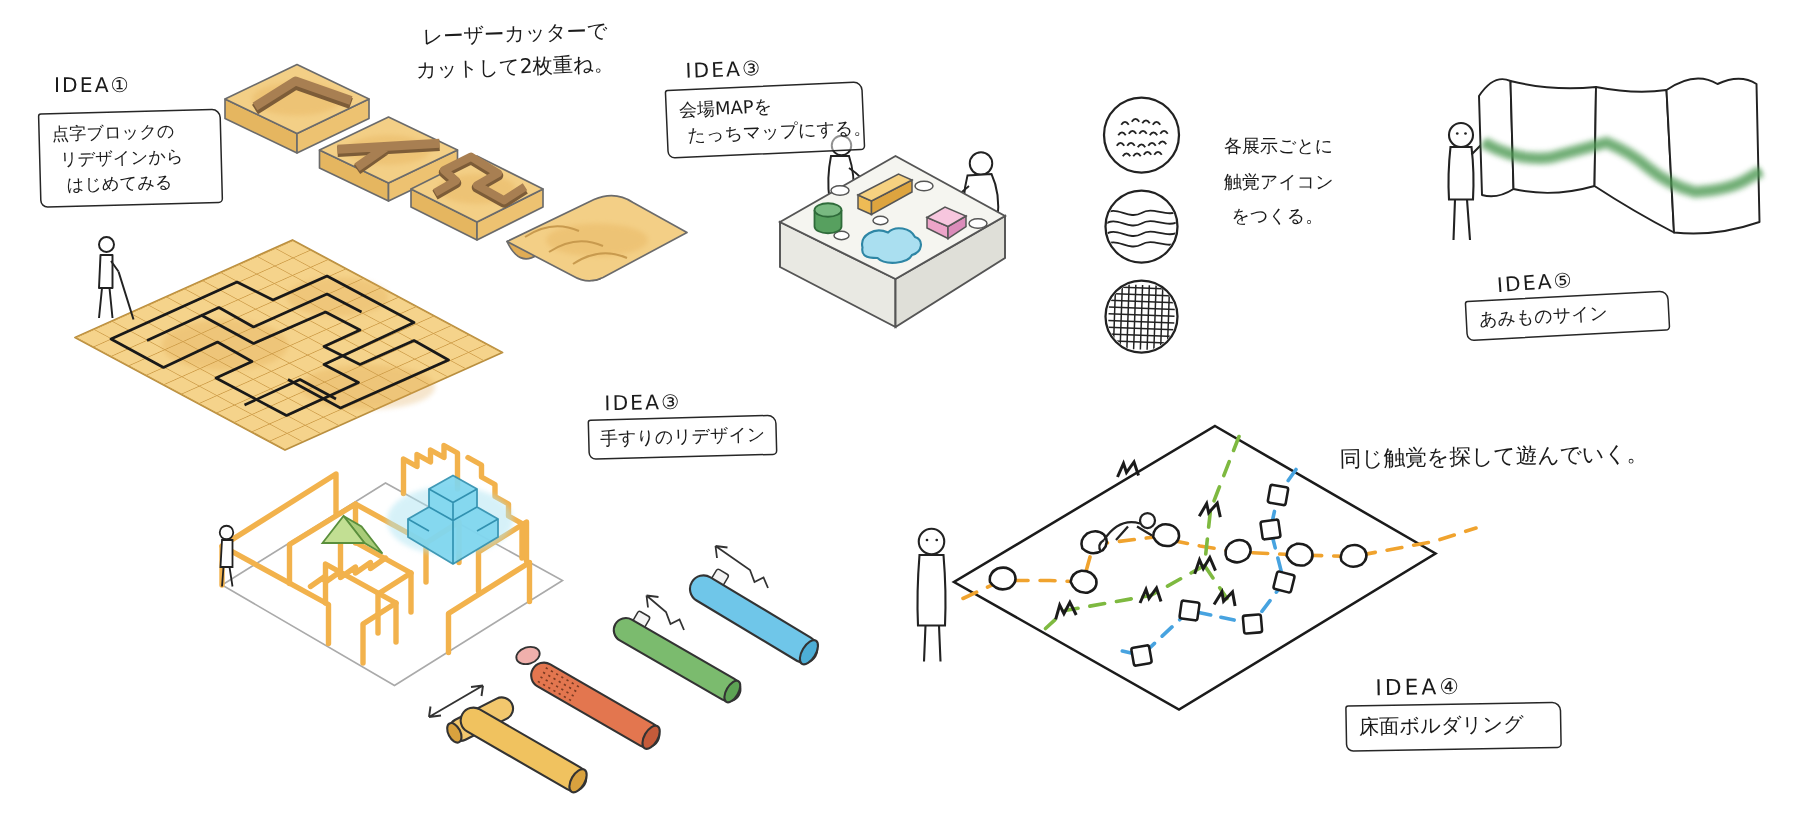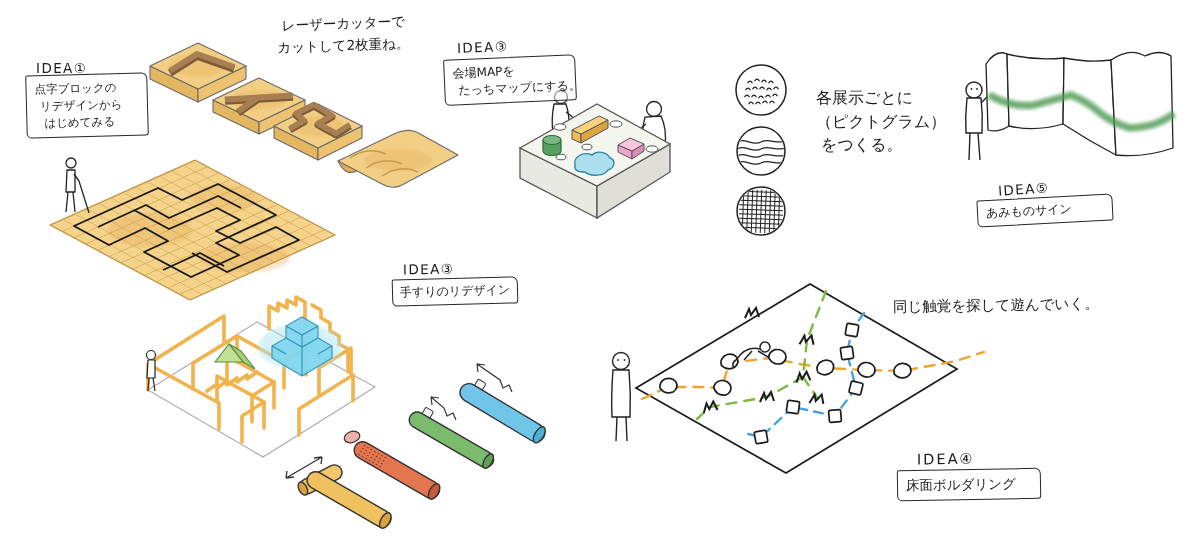--- a/index.html
+++ b/index.html
@@ -310,36 +310,36 @@
     <path d="M617,417 L616,441 M626,417 L627,441" fill="none"></path>
   </g>
 </g>
 </svg>
 
 <div class="txt note" style="left:277px;top:12px;transform:rotate(-2deg)">
   <div class="ml1">レーザーカッターで</div>
   <div>カットして2枚重ね。</div>
 </div>
 
-<div class="txt idea-title" style="left:36px;top:60px">IDEA①</div>
+<div class="txt idea-title" style="left:36px;top:49px">IDEA①</div>
 <div class="txt idea-box" style="left:26px;top:74px;width:104px;font-size:11.5px;transform:rotate(-1.5deg)">
   <div>点字ブロックの</div>
   <div class="ml1">リデザインから</div>
   <div class="ml2">はじめてみる</div>
 </div>
 
 <div class="txt idea-title" style="left:457px;top:39px;transform:rotate(-2deg)">IDEA③</div>
 <div class="txt idea-box" style="left:444px;top:57px;width:114px;transform:rotate(-2.5deg)">
   <div>会場MAPを</div>
   <div class="ml1">たっちマップにする。</div>
 </div>
 
-<div class="txt note" style="left:816px;top:86px;font-size:16px;line-height:23.5px">
+<div class="txt note" style="left:816px;top:86px;font-size:12px;line-height:23.5px">
   <div>各展示ごとに</div>
-  <div>（ピクトグラム）</div>
+  <div>触覚アイコン</div>
   <div class="ml1">をつくる。</div>
 </div>
 
 <div class="txt idea-title" style="left:998px;top:181px;transform:rotate(-4deg)">IDEA⑤</div>
 <div class="txt idea-box" style="left:977px;top:197px;width:118px;padding:4px 8px;transform:rotate(-3deg)">
   <div>あみものサイン</div>
 </div>
 
 <div class="txt idea-title" style="left:403px;top:261px;transform:rotate(-1deg)">IDEA③</div>
 <div class="txt idea-box" style="left:392px;top:278px;width:110px;padding:4px 7px;transform:rotate(-1.5deg)">

